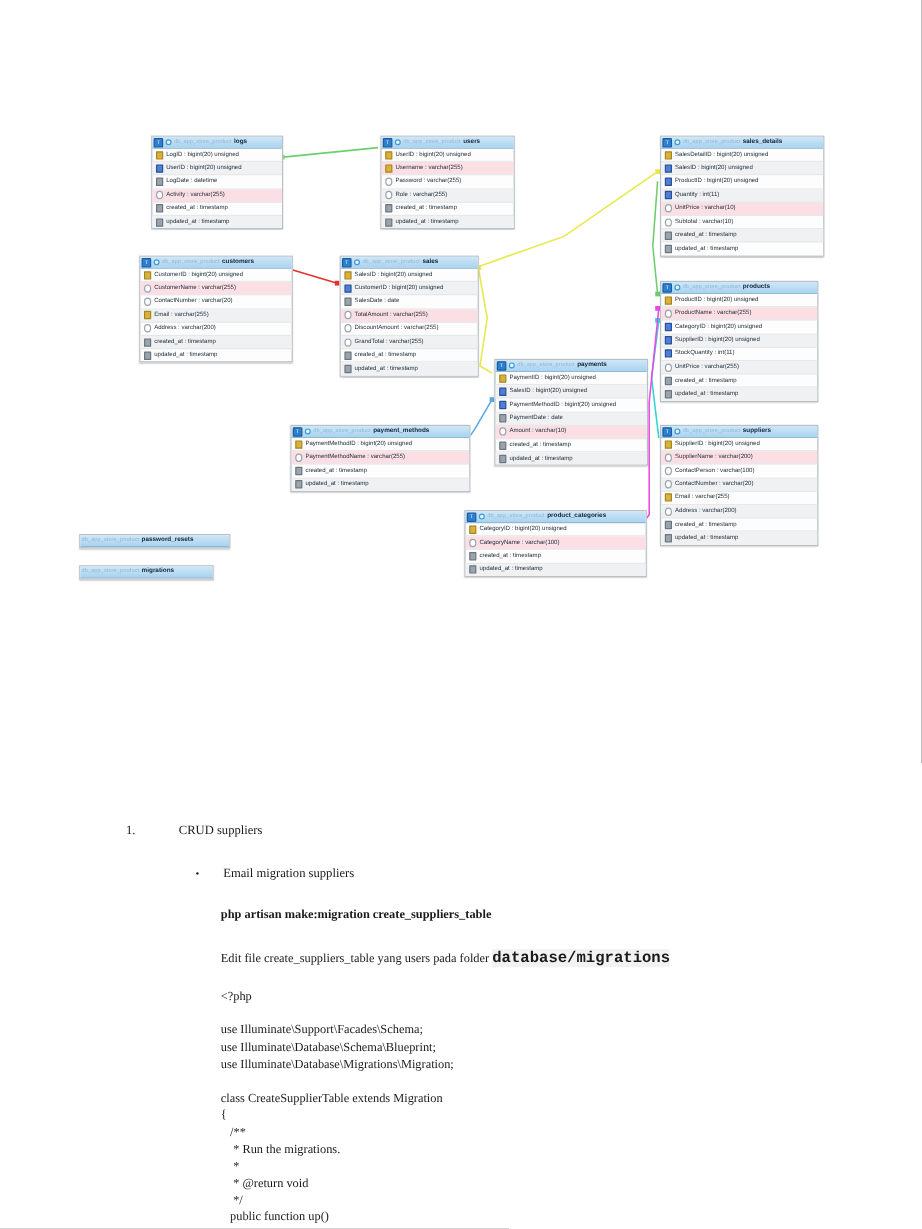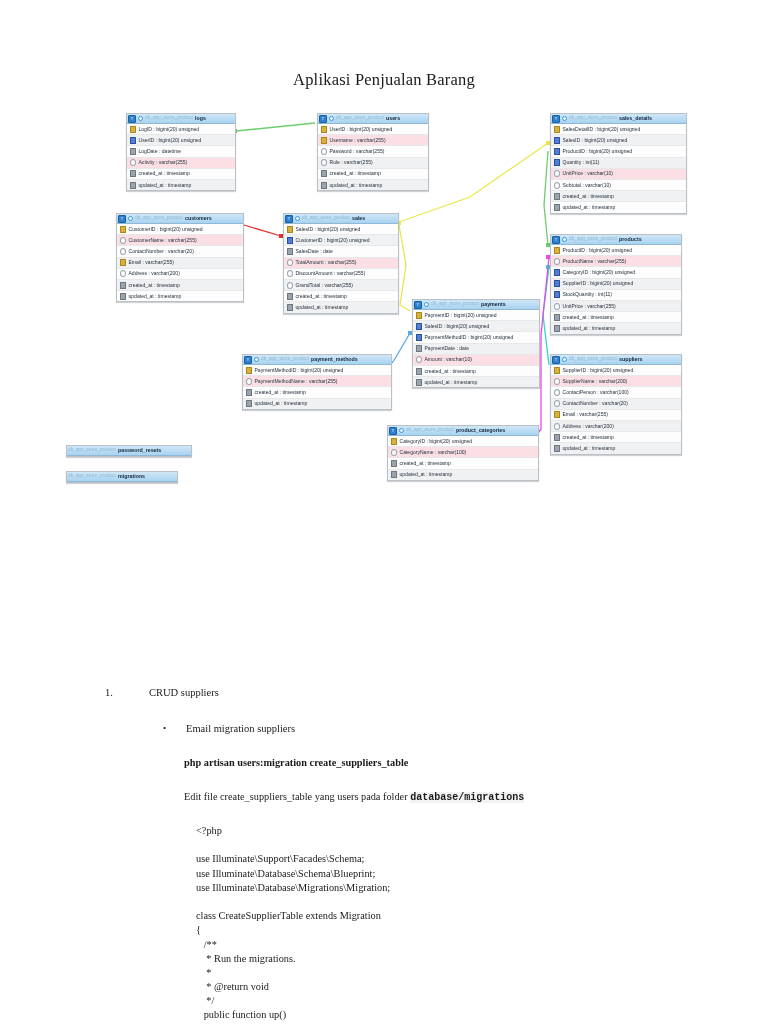--- a/index.html
+++ b/index.html
@@ -63,31 +63,30 @@
     position:absolute;font-family:"Liberation Serif",serif;font-size:10.5px;
     color:#1a1a1a;
   }
   .num{position:absolute;left:105px;}
   .li-text{position:absolute;left:149px;}
   .bullet{position:absolute;left:163px;font-size:9px;}
   .bul-text{position:absolute;left:186px;}
   .para{position:absolute;left:184px;font-family:"Liberation Serif",serif;
         font-size:10.3px;color:#1a1a1a;white-space:pre;}
   .para.b{font-weight:bold;}
-  .mono{font-family:"Liberation Mono",monospace;font-weight:bold;font-size:10px;
+  .mono{font-family:"Liberation Mono",monospace;font-weight:bold;font-size:13px;
         background:#f2f2f2;}
-  .code{position:absolute;left:196px;font-family:"Liberation Serif",serif;
+  .code{position:absolute;left:184px;font-family:"Liberation Serif",serif;
         font-size:10.3px;color:#1a1a1a;white-space:pre;}
 </style>
 </head>
 <body>
 
 <div class="page">
 
-  <div class="doc-title">Aplikasi Penjualan Barang</div>
 
   <div class="erd">
     <svg class="links">
 
       <polyline points="236,26 315,18" fill="none" stroke="#6ece6e" stroke-width="1.5"></polyline>
       <rect x="233" y="24" width="4" height="4" fill="#6ece6e"></rect>
 
       <polyline points="244,120 281,131" fill="none" stroke="#e0322e" stroke-width="1.3"></polyline>
       <rect x="279" y="129" width="4" height="4" fill="#e0322e"></rect>
 
@@ -471,20 +470,20 @@
       </div>
   </div>
 
   <div class="body-txt">
     <div class="ol-item num" style="top:687px">1.</div>
     <div class="ol-item li-text" style="top:687px">CRUD suppliers</div>
 
     <div class="ol-item bullet" style="top:723px">•</div>
     <div class="ol-item bul-text" style="top:723px">Email migration suppliers</div>
 
-    <div class="para b" style="top:757px">php artisan users:migration create_suppliers_table</div>
+    <div class="para b" style="top:757px">php artisan make:migration create_suppliers_table</div>
 
     <div class="para" style="top:791px"><span>Edit file create_suppliers_table yang users pada folder </span><span class="mono">database/migrations</span></div>
 
     <div class="code" id="code-host" style="top:825px"><div style="height: 14.2px;">&lt;?php</div><div style="height: 14.2px;">&nbsp;</div><div style="height: 14.2px;">use Illuminate\Support\Facades\Schema;</div><div style="height: 14.2px;">use Illuminate\Database\Schema\Blueprint;</div><div style="height: 14.2px;">use Illuminate\Database\Migrations\Migration;</div><div style="height: 14.2px;">&nbsp;</div><div style="height: 14.2px;">class CreateSupplierTable extends Migration</div><div style="height: 14.2px;">{</div><div style="height: 14.2px;">   /**</div><div style="height: 14.2px;">    * Run the migrations.</div><div style="height: 14.2px;">    *</div><div style="height: 14.2px;">    * @return void</div><div style="height: 14.2px;">    */</div><div style="height: 14.2px;">   public function up()</div></div>
   </div>
 
 </div>
 
 </body></html>

